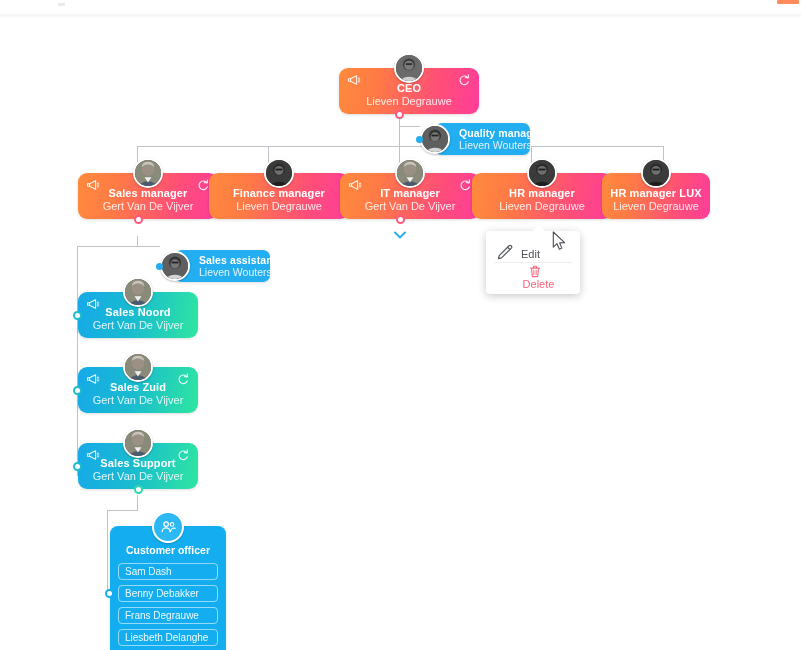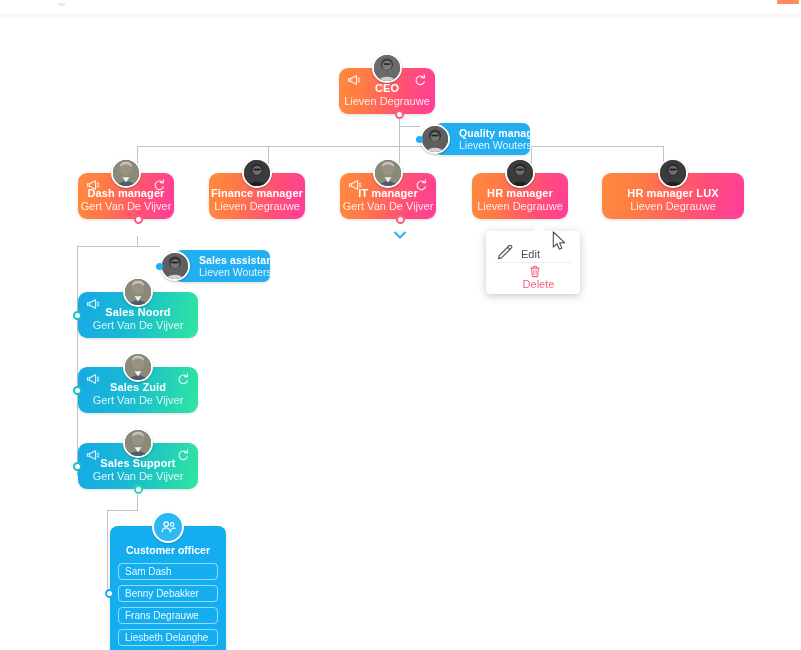--- a/index.html
+++ b/index.html
@@ -67,25 +67,25 @@
   .node .subtitle {
     font-size: 11px;
     font-weight: normal;
     line-height: 13px;
     color: rgba(255,255,255,.86);
     white-space: nowrap;
   }
 
   
   .card-big {
-    width: 96px; height: 46px;
+    width: 140px; height: 46px;
     padding-top: 14px;
     background: linear-gradient(100deg, #FF8A3D 0%, #FF7A46 28%, #FF4E78 70%, #FF3D9A 100%);
   }
-  .card-big.wide { width: 142px; }
+  .card-big.wide { width: 108px; }
 
   .card-green {
     width: 120px; height: 46px;
     padding-top: 14px;
     background: linear-gradient(100deg, #16A9E8 0%, #19BBD0 45%, #2FE6A0 100%);
   }
 
   
   .card-blue {
     width: 95px; height: 32px;
@@ -307,21 +307,21 @@
     </div>
     <svg class="card-icon ic-left" viewBox="0 0 16 14">
       <path d="M11 2 L4 5.5 L4 8.5 L11 12 Z" fill="none" stroke="#fff" stroke-width="1.3" stroke-linejoin="round"></path>
       <path d="M4 5.5 L1.6 5.5 L1.6 8.5 L4 8.5" fill="none" stroke="#fff" stroke-width="1.3"></path>
       <path d="M13 5 L14.6 5 M13 7 L14.8 7 M13 9 L14.6 9" stroke="#fff" stroke-width="1.2" stroke-linecap="round"></path>
     </svg>
     <svg class="card-icon ic-right" viewBox="0 0 16 14">
       <path d="M12.5 4.5 a5 5 0 1 0 .6 4.6" fill="none" stroke="#fff" stroke-width="1.3" stroke-linecap="round"></path>
       <path d="M9.7 4.2 L13.2 4.3 L13.0 1" fill="none" stroke="#fff" stroke-width="1.3" stroke-linecap="round" stroke-linejoin="round"></path>
     </svg>
-    <div class="title">Dash manager</div>
+    <div class="title">Sales manager</div>
     <div class="subtitle">Gert Van De Vijver</div>
     <div class="anchor" style="left:55.5px; bottom:-5px;"></div>
   </div>
 
   <div class="node card-big" id="node-finance-manager" style="left:209px; top:155px;">
     <div class="avatar">
       <svg class="face" viewBox="0 0 30 30">
         <rect width="30" height="30" fill="#3b3b3b"></rect>
         <circle cx="15" cy="11" r="7" fill="#2b2b2b"></circle>
         <circle cx="15" cy="12" r="5.2" fill="#6e6e6e"></circle>

